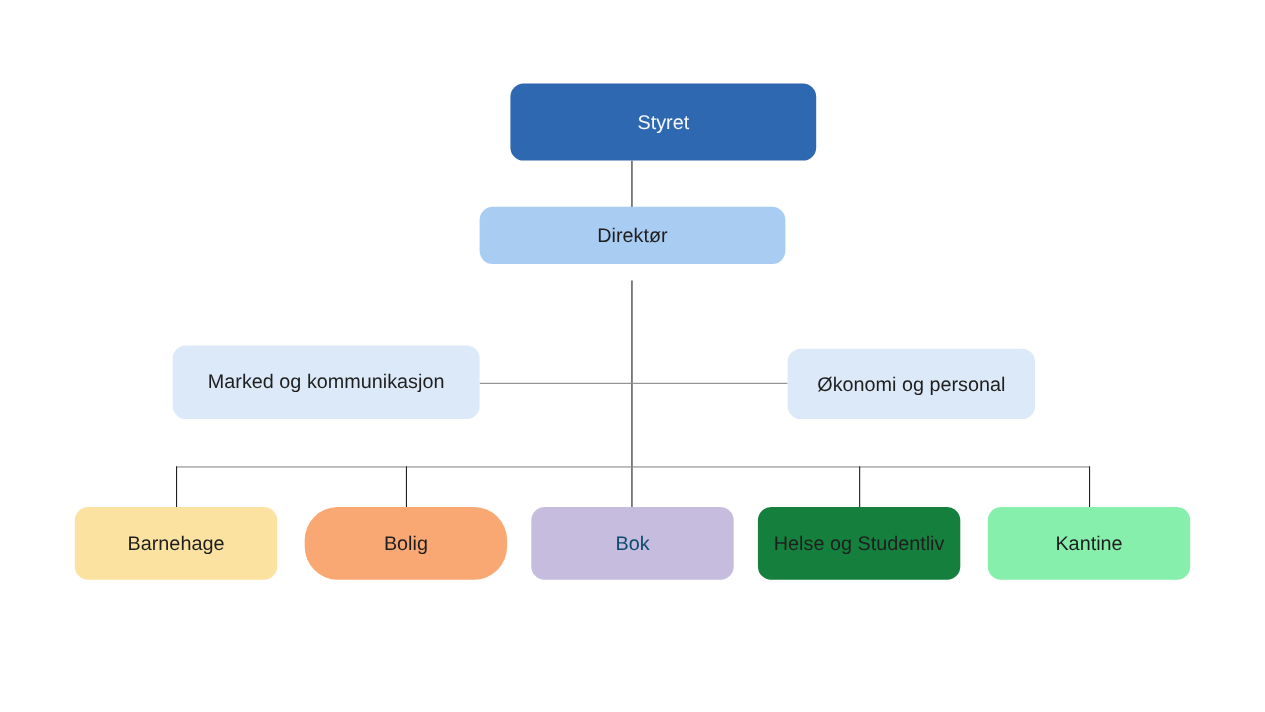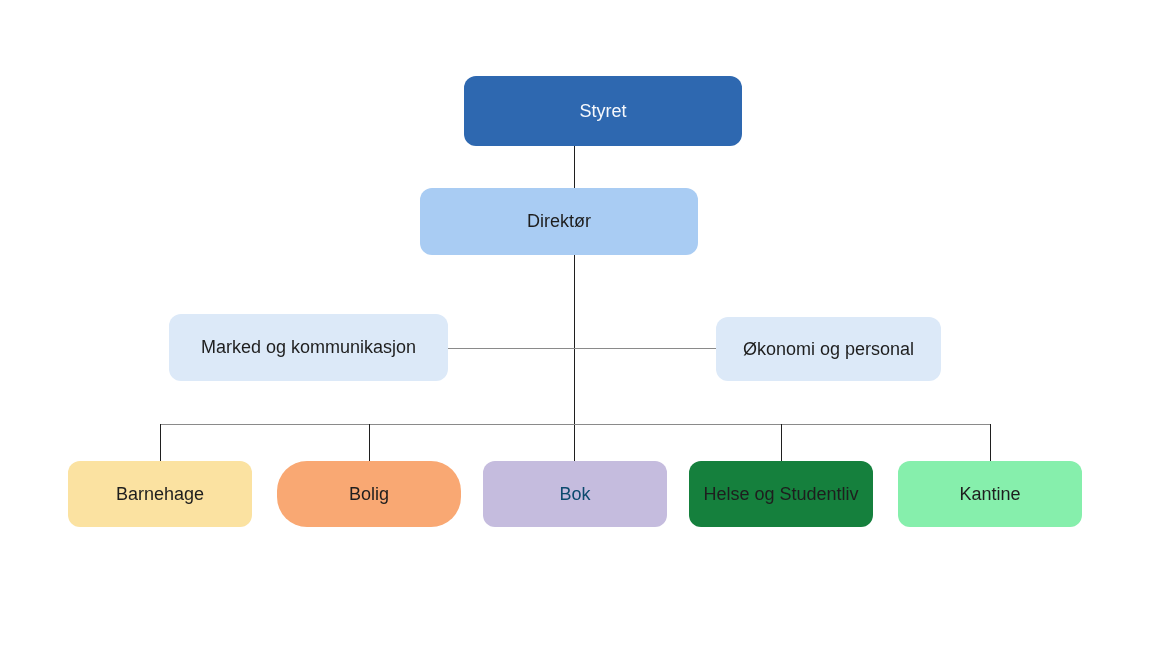--- a/index.html
+++ b/index.html
@@ -30,21 +30,21 @@
   }
   .line {
     position: absolute;
     background: #404040;
   }
   .line.v { width: 1px; }
   .line.h { height: 1px; }
 
   
   .n-styret    { left: 436px; top: 76px;  width: 278px; height: 70px; }
-  .n-direktor  { left: 420px; top: 188px; width: 278px; height: 67px; }
+  .n-direktor  { left: 436px; top: 188px; width: 278px; height: 52px; }
   .n-marked    { left: 157px; top: 314px; width: 279px; height: 67px; }
   .n-okonomi   { left: 716px; top: 317px; width: 225px; height: 64px; }
   .n-barnehage { left: 68px;  top: 461px; width: 184px; height: 66px; text-align: center; }
   .n-bolig     { left: 277px; top: 461px; width: 184px; height: 66px; border-radius: 30px; }
   .n-bok       { left: 483px; top: 461px; width: 184px; height: 66px; }
   .n-helse     { left: 689px; top: 461px; width: 184px; height: 66px; }
   .n-kantine   { left: 898px; top: 461px; width: 184px; height: 66px; }
 
   
   .c-styret-direktor { left: 574px; top: 146px; height: 43px; }
@@ -67,21 +67,21 @@
   <div class="line h c-bus" style="background: rgb(138, 138, 138);"></div>
   <div class="line v c-drop-barnehage" style="background: rgb(31, 31, 31);"></div>
   <div class="line v c-drop-bolig" style="background: rgb(31, 31, 31);"></div>
   <div class="line v c-drop-helse" style="background: rgb(31, 31, 31);"></div>
   <div class="line v c-drop-kantine" style="background: rgb(31, 31, 31);"></div>
 
   <div class="node n-styret" style="background: rgb(46, 104, 176); color: rgb(247, 249, 252); margin-left: 28px;">Styret</div>
 
   <div class="node n-direktor" style="background: rgb(169, 204, 243); color: rgb(30, 30, 30);">Direktør</div>
 
-  <div class="node n-marked" style="background: rgb(220, 233, 248); color: rgb(30, 30, 30); margin-left: 12px;">Marked og kommunikasjon</div>
+  <div class="node n-marked" style="background: rgb(220, 233, 248); color: rgb(30, 30, 30);">Marked og kommunikasjon</div>
 
   <div class="node n-okonomi" style="background: rgb(220, 233, 248); color: rgb(30, 30, 30);">Økonomi og personal</div>
 
   <div class="node n-barnehage" style="background: rgb(251, 226, 161); color: rgb(30, 30, 30);">Barnehage</div>
 
   <div class="node n-bolig" style="background: rgb(249, 168, 115); color: rgb(30, 30, 30);">Bolig</div>
 
   <div class="node n-bok" style="background: rgb(197, 188, 222); color: #0c4a6e;">Bok</div>
 
   <div class="node n-helse" style="background: #15803d; color: rgb(30, 30, 30);">Helse og Studentliv</div>

